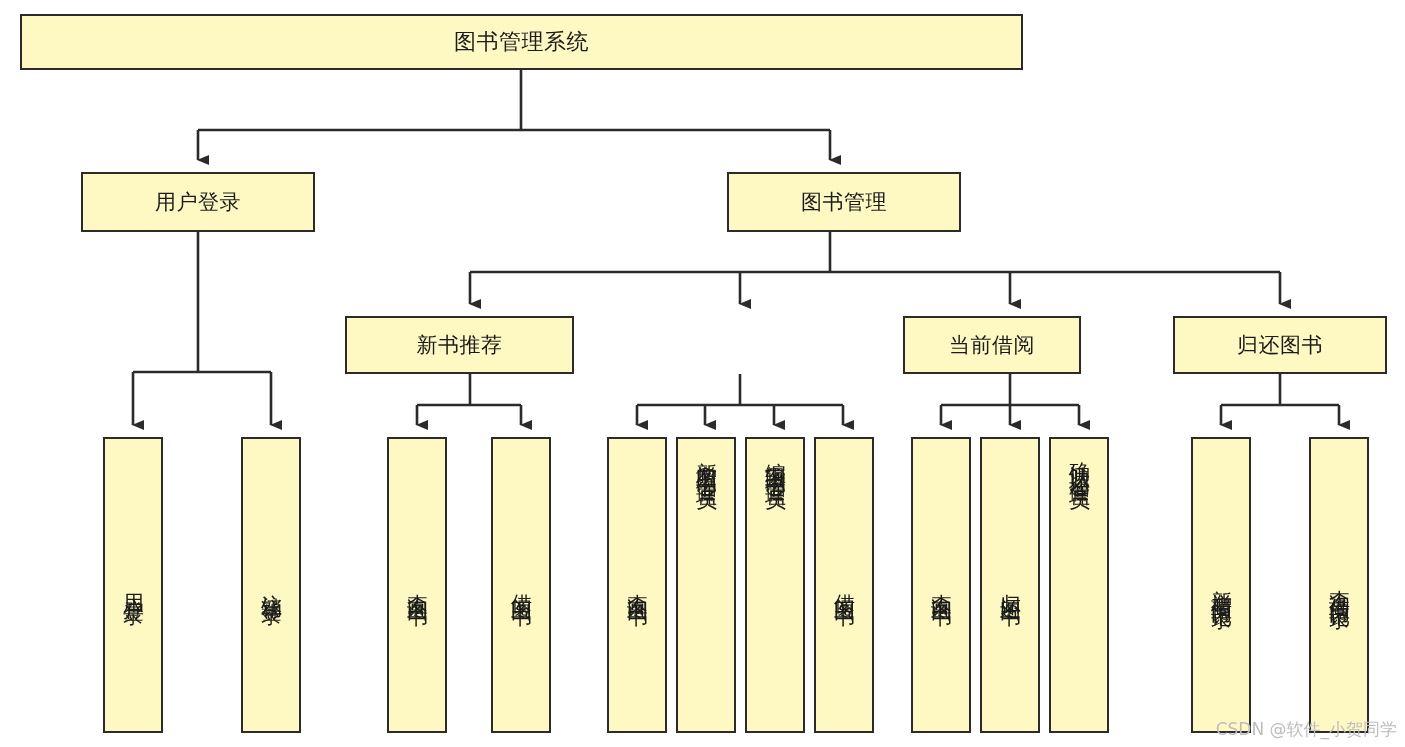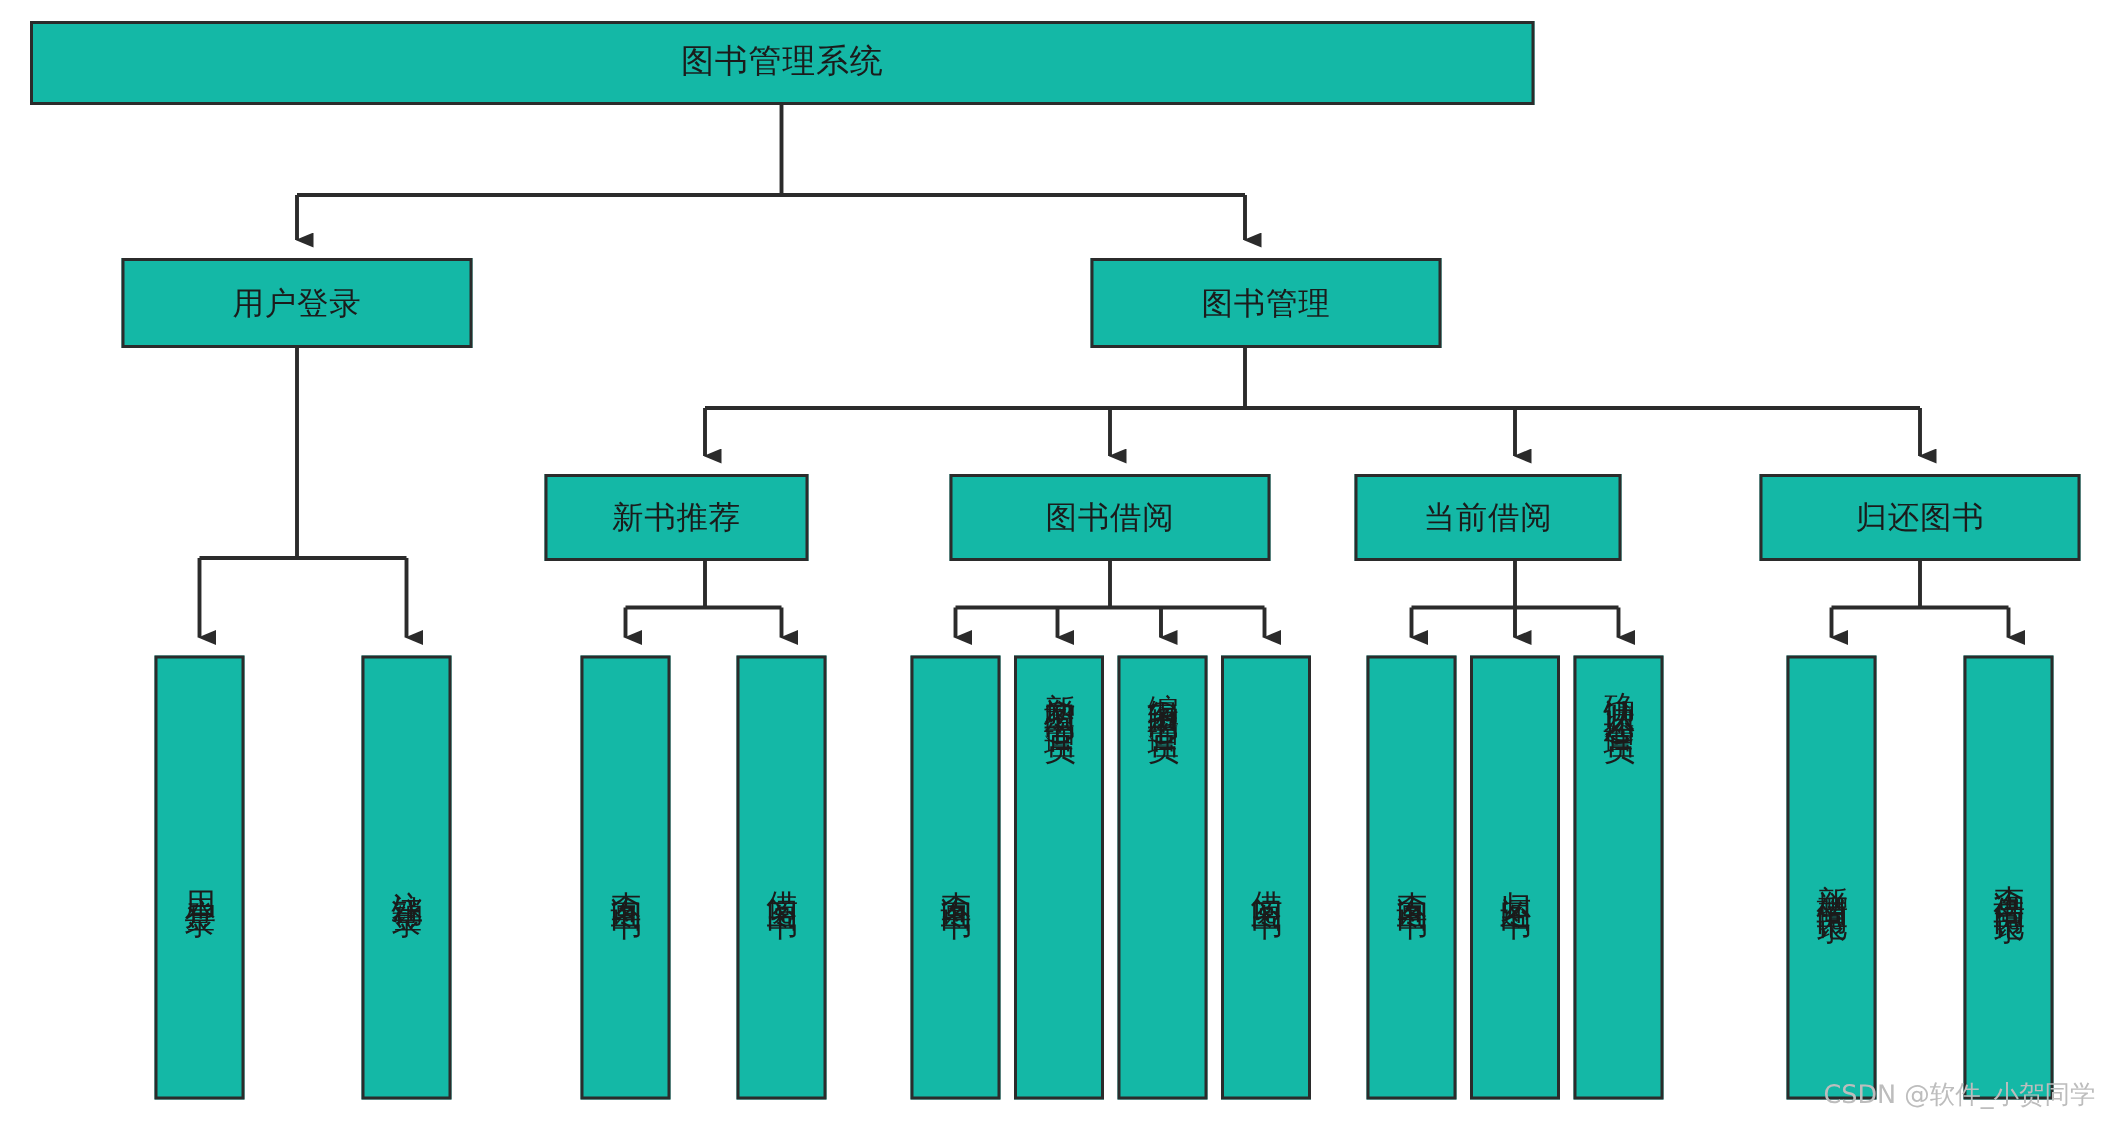--- a/index.html
+++ b/index.html
@@ -20,21 +20,21 @@
   #edges {
     position: absolute;
     left: 0;
     top: 0;
     width: 1405px;
     height: 747px;
   }
   .node {
     position: absolute;
     box-sizing: border-box;
-    background: #14b8a6;
+    background: #fef9c3;
     border: 2px solid #2b2b2b;
     display: flex;
     align-items: center;
     justify-content: center;
     z-index: 2;
   }
   .node-label {
     color: #1b1b1b;
     letter-spacing: 0.5px;
     white-space: nowrap;
@@ -135,25 +135,22 @@
     <span class="node-label">图书管理系统</span>
   </div>
 
   <div class="node h-node" style="left:81px; top:172px; width:234px; height:60px;">
     <span class="node-label">用户登录</span>
   </div>
   <div class="node h-node" style="left:711px; top:172px; width:234px; height:60px;margin-left:16px;">
     <span class="node-label">图书管理</span>
   </div>
 
-  <div class="node h-node" style="left:363px; top:316px; width:176px; height:58px;">
+  <div class="node h-node" style="left:345px; top:316px; width:229px; height:58px;">
     <span class="node-label">新书推荐</span>
-  </div>
-  <div class="node h-node" style="left:633px; top:316px; width:214px; height:58px;">
-    <span class="node-label">图书借阅</span>
   </div>
   <div class="node h-node" style="left:903px; top:316px; width:178px; height:58px;">
     <span class="node-label">当前借阅</span>
   </div>
   <div class="node h-node" style="left:1173px; top:316px; width:214px; height:58px;">
     <span class="node-label">归还图书</span>
   </div>
 
   <div class="node v-node centered" style="left:103px; top:437px; width:60px; height:296px;">
     <span class="node-label">用户登录</span>

